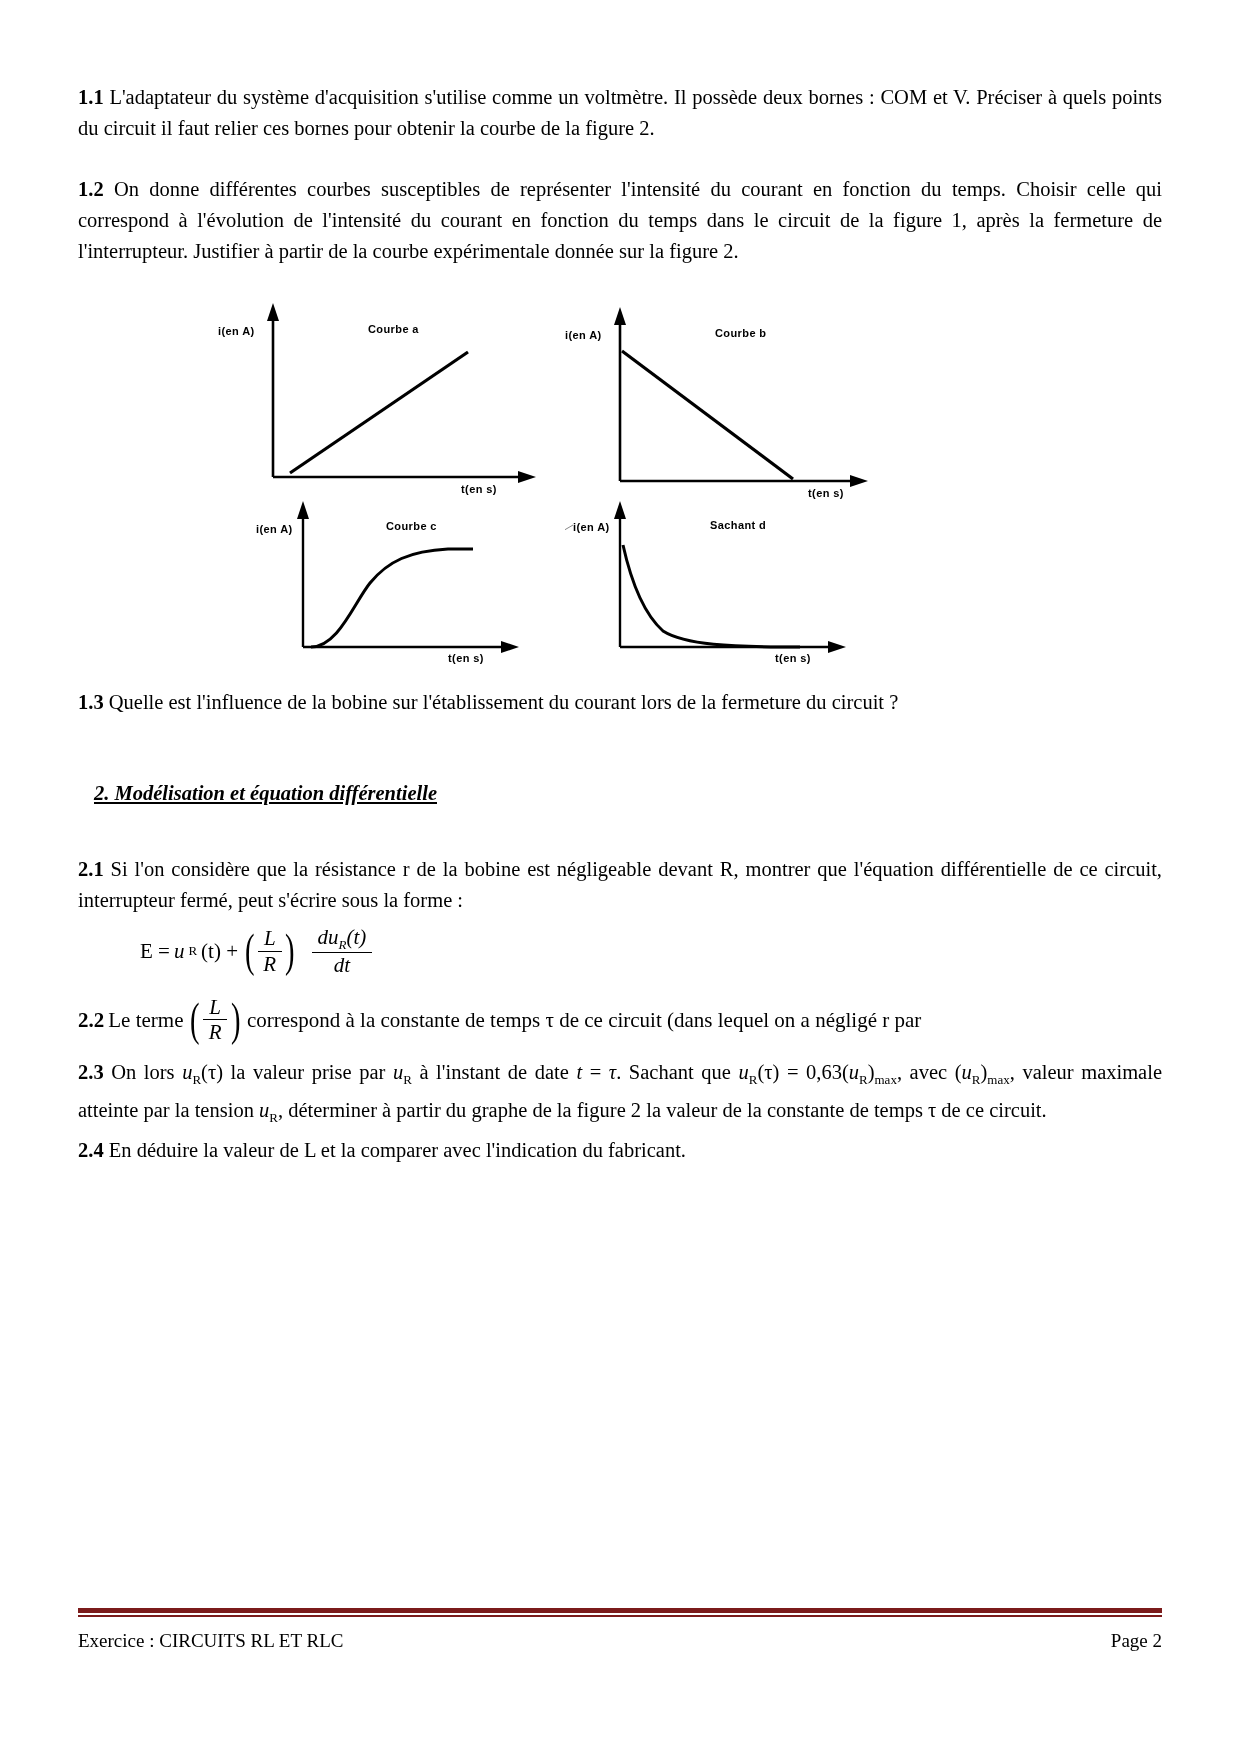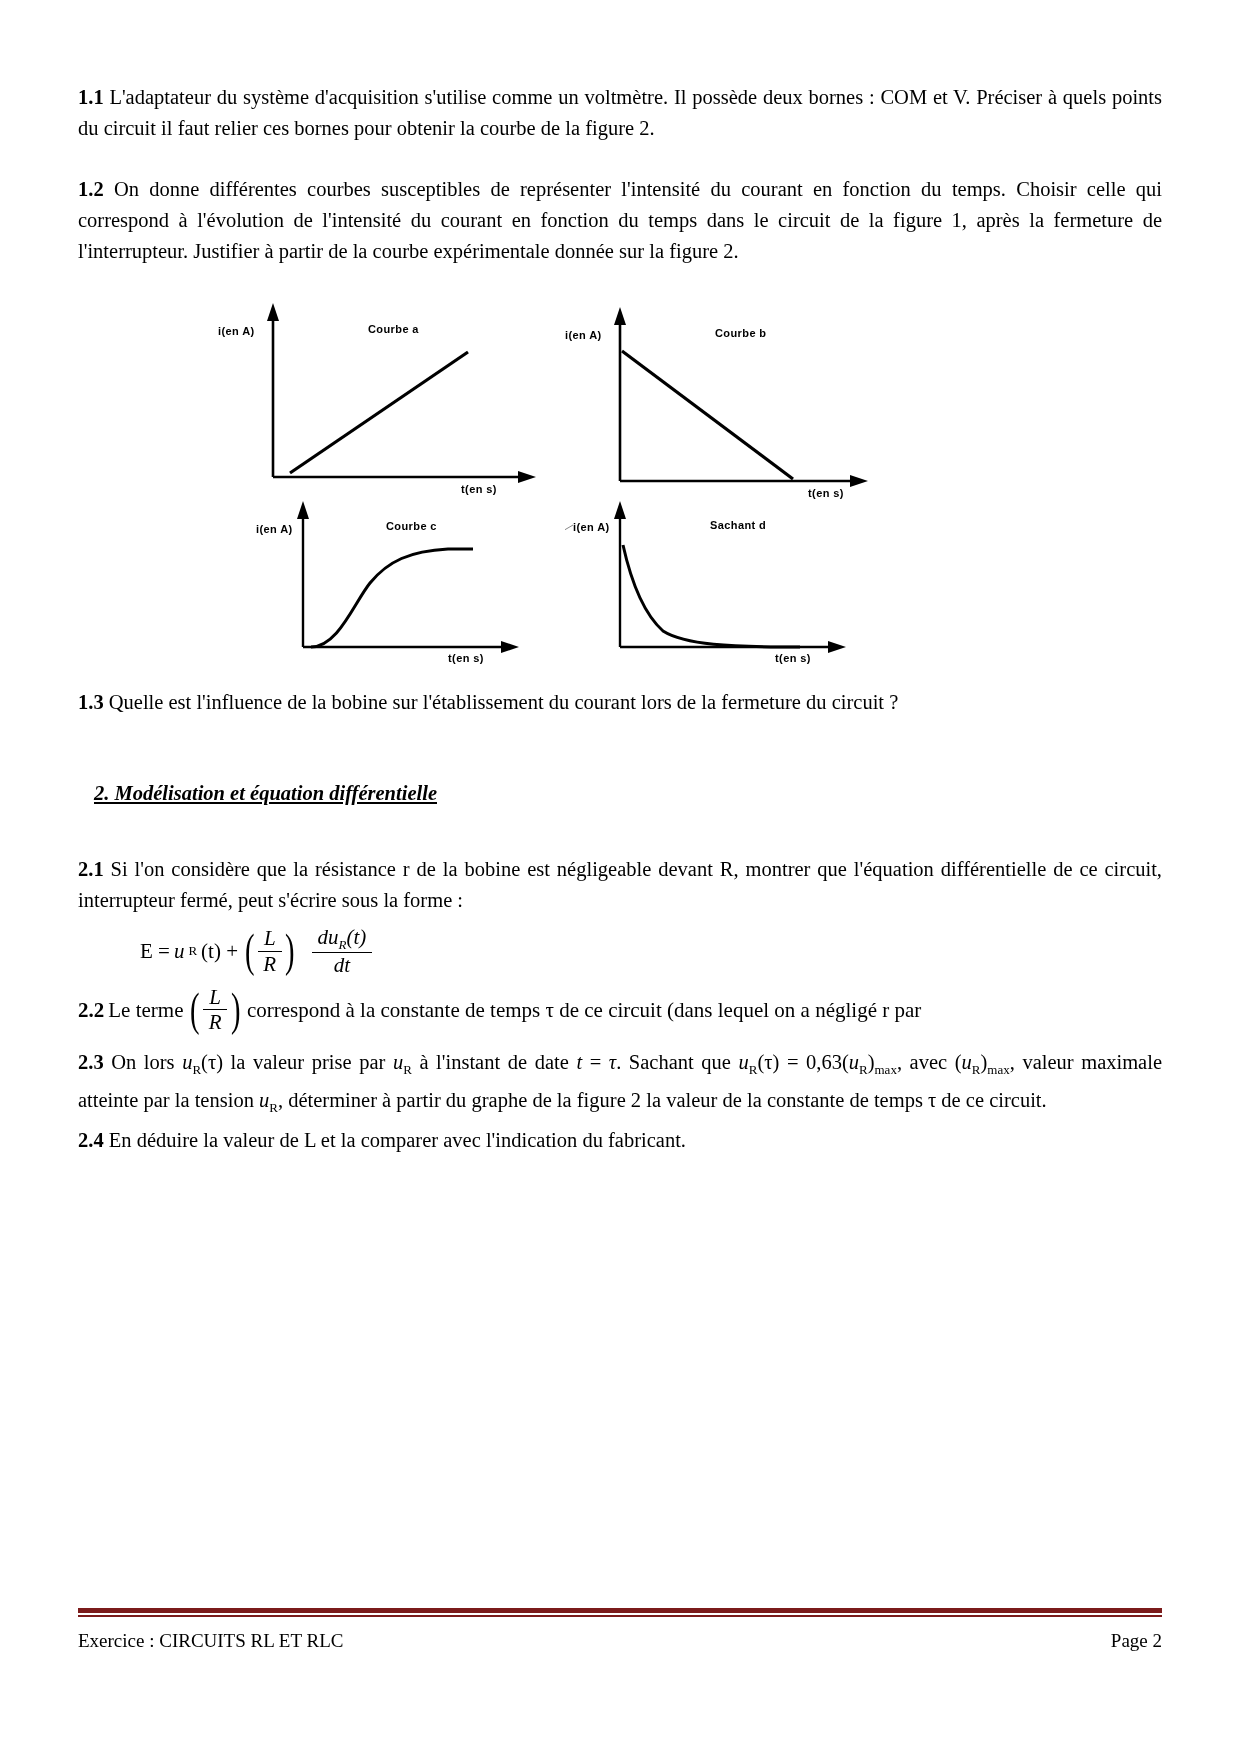--- a/index.html
+++ b/index.html
@@ -246,21 +246,21 @@
           <span class="botline">R</span>
         </span>
         <span class="paren">)</span>
       </span>
       <span class="supfrac" style="margin-left:10px;">
         <span class="topline"><span>du</span><span class="sub">R</span><span>(t)</span></span>
         <span class="botline">dt</span>
       </span>
     </div>
 
-    <div class="mathline" style="margin-top:6px; flex-wrap:wrap;">
+    <div class="mathline" style="margin-top:16px; flex-wrap:wrap;">
       <span class="num">2.2</span>
       <span>Le terme</span>
       <span class="inlinefrac-wrap">
         <span class="paren">(</span>
         <span class="supfrac">
           <span class="topline">L</span>
           <span class="botline">R</span>
         </span>
         <span class="paren">)</span>
       </span>

